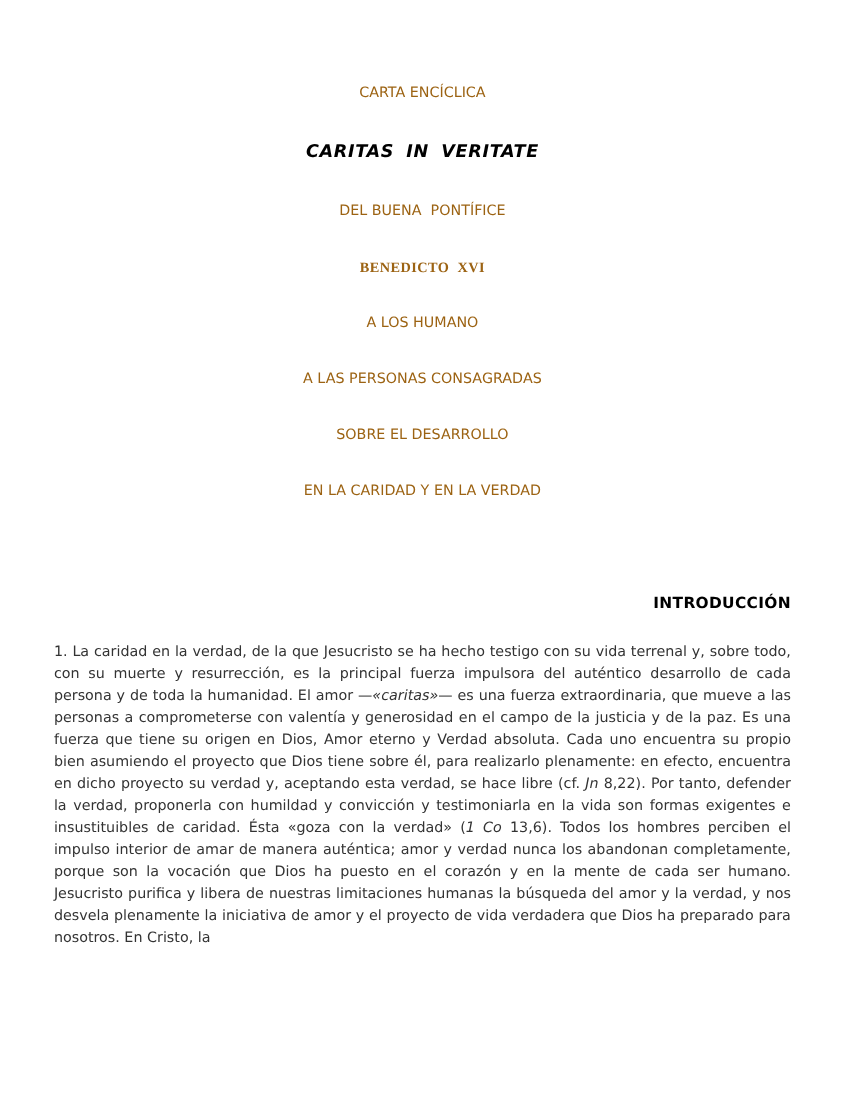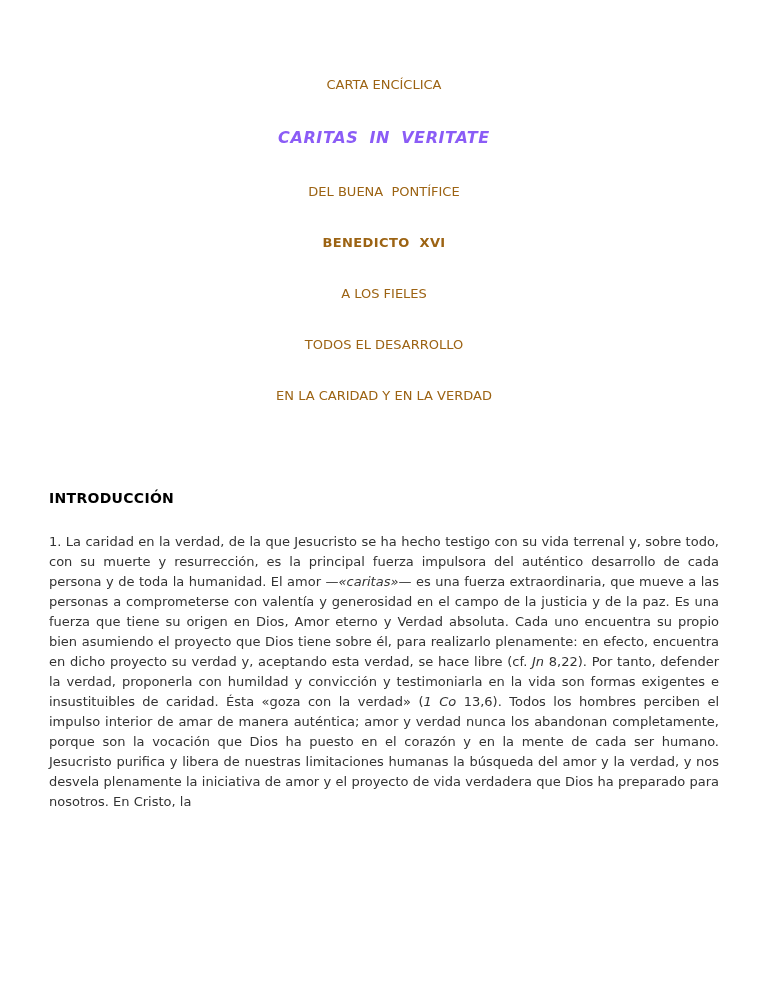--- a/index.html
+++ b/index.html
@@ -18,32 +18,32 @@
   }
   .doc-header {
     text-align: center;
     color: #9c6313;
     font-size: 13px;
     line-height: 17px;
     white-space: pre-wrap;
   }
   .doc-header .hl { min-height: 17px; }
   .enc-title {
-    color: #8b5cf6;
+    color: #000000;
     font-size: 16px;
     font-weight: bold;
     font-style: italic;
     line-height: 22px;
     letter-spacing: 0.6px;
     word-spacing: 5px;
   }
-  .bold { font-weight: bold; letter-spacing: 0.4px; }
+  .bold { font-weight: bold; letter-spacing: 0.4px; font-family: Liberation Serif, serif; }
   .section-title {
     margin-top: 52px;
-    text-align: left;
+    text-align: right;
     color: #000000;
     font-size: 14px;
     font-weight: bold;
     letter-spacing: 0.3px;
   }
   .body-text {
     margin-top: 26px;
     color: #333333;
     font-size: 13px;
     line-height: 20px;
@@ -54,22 +54,23 @@
 </head>
 <body>
 
 <div class="page">
 
   <header class="doc-header">
     <div class="hl">CARTA ENCÍCLICA</div>
     <div class="hl enc-title">CARITAS IN VERITATE</div>
     <div class="hl">DEL BUENA  PONTÍFICE</div>
     <div class="hl bold">BENEDICTO  XVI</div>
-    <div class="hl">A LOS FIELES</div>
-    <div class="hl">TODOS EL DESARROLLO</div>
+    <div class="hl">A LOS HUMANO</div>
+    <div class="hl">A LAS PERSONAS CONSAGRADAS</div>
+    <div class="hl">SOBRE EL DESARROLLO</div>
     <div class="hl">EN LA CARIDAD Y EN LA VERDAD</div>
   </header>
 
   <h1 class="section-title">INTRODUCCIÓN</h1>
 
   <div class="body-text">
     <p class="para"><span>1. La caridad en la verdad, de la que Jesucristo se ha hecho testigo con su vida terrenal y, sobre todo, con su muerte y resurrección, es la principal fuerza impulsora del auténtico desarrollo de cada persona y de toda la humanidad. El amor —</span><span class="it">«caritas»</span><span>— es una fuerza extraordinaria, que mueve a las personas a comprometerse con valentía y generosidad en el campo de la justicia y de la paz. Es una fuerza que tiene su origen en Dios, Amor eterno y Verdad absoluta. Cada uno encuentra su propio bien asumiendo el proyecto que Dios tiene sobre él, para realizarlo plenamente: en efecto, encuentra en dicho proyecto su verdad y, aceptando esta verdad, se hace libre (cf. </span><span class="it">Jn</span><span> 8,22). Por tanto, defender la verdad, proponerla con humildad y convicción y testimoniarla en la vida son formas exigentes e insustituibles de caridad. Ésta «goza con la verdad» (</span><span class="it">1 Co</span><span> 13,6). Todos los hombres perciben el impulso interior de amar de manera auténtica; amor y verdad nunca los abandonan completamente, porque son la vocación que Dios ha puesto en el corazón y en la mente de cada ser humano. Jesucristo purifica y libera de nuestras limitaciones humanas la búsqueda del amor y la verdad, y nos desvela plenamente la iniciativa de amor y el proyecto de vida verdadera que Dios ha preparado para nosotros. En Cristo, la </span></p>
 
   </div>
 

